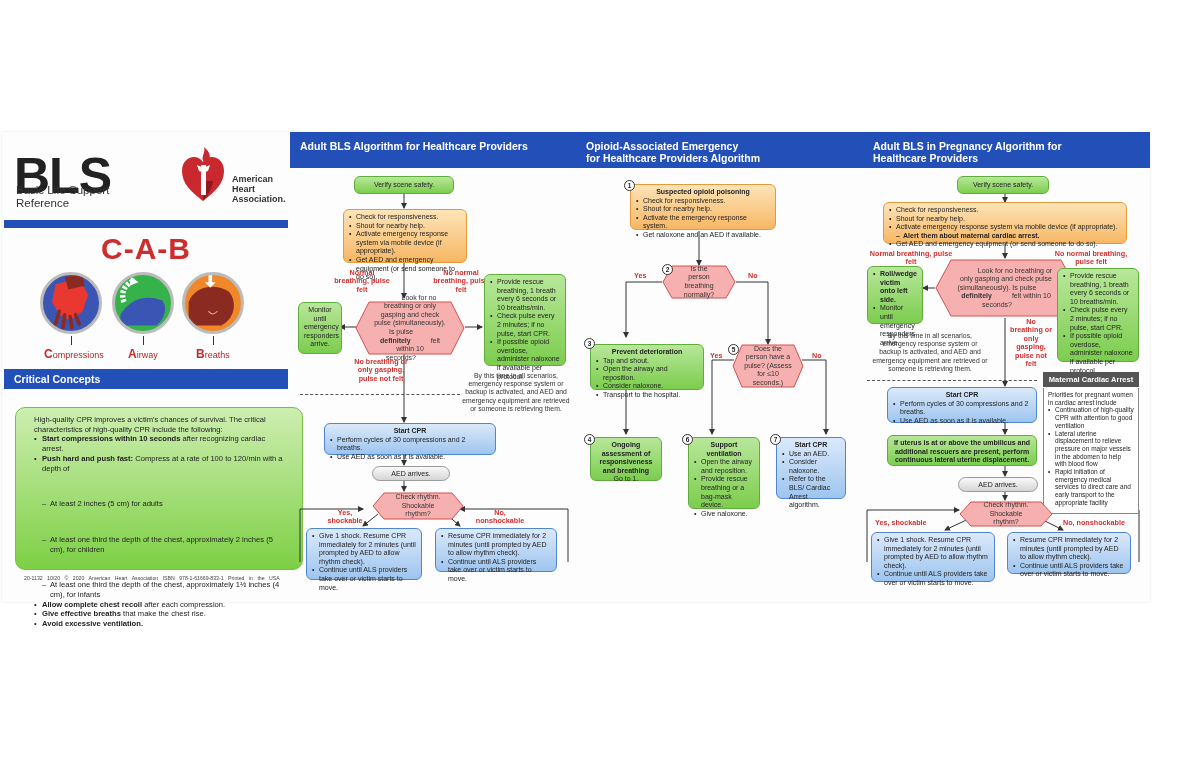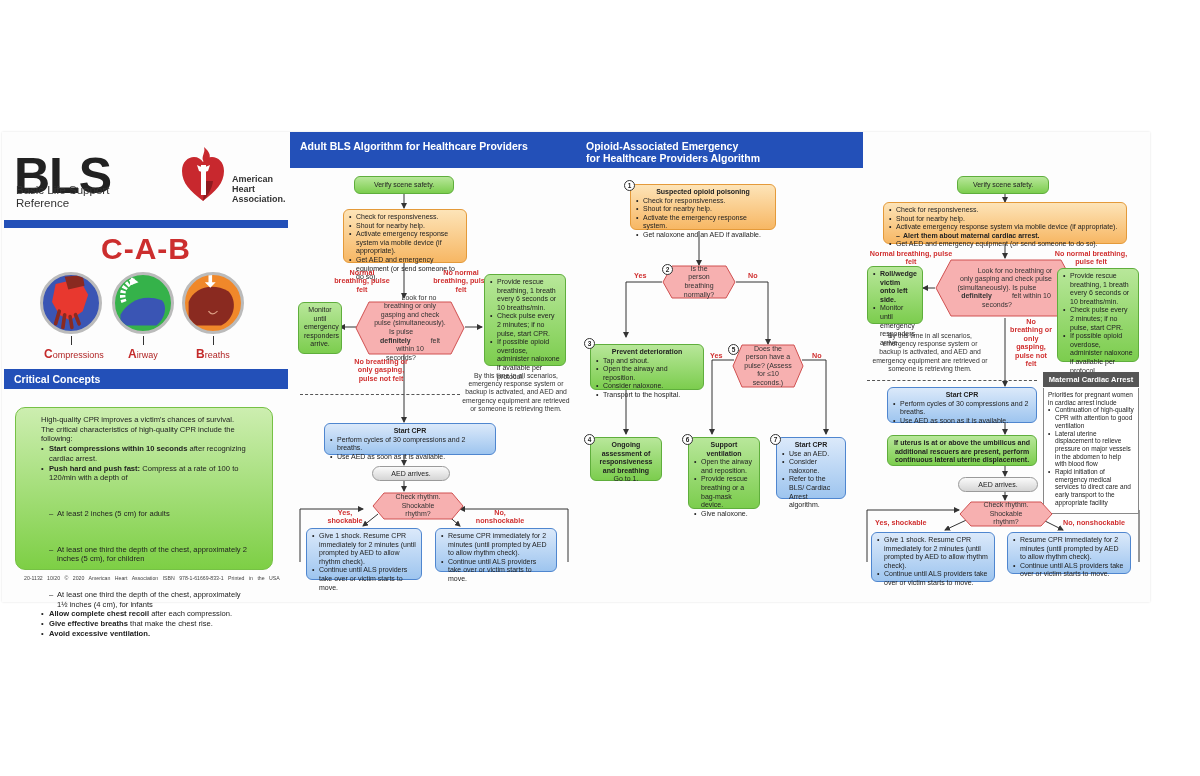--- a/index.html
+++ b/index.html
@@ -45,21 +45,21 @@
   .bls-sub { position: absolute; left: 14px; top: 52px; font-size: 11.5px; line-height: 13px; color: #333; }
   .aha-logo { position: absolute; left: 178px; top: 15px; width: 46px; height: 56px; }
   .aha-text { position: absolute; left: 230px; top: 42px; font-size: 9px; line-height: 10px; color: #333; font-weight: bold; }
   .blue-rule { position: absolute; left: 2px; right: 2px; top: 88px; height: 8px; background: #2350b8; }
   .cab { position: absolute; left: 0; right: 0; top: 100px; text-align: center; font-size: 30px; font-weight: bold; color: #cc2e2e; letter-spacing: 1px; }
   .cab-icon { position: absolute; top: 140px; width: 62px; height: 62px; border-radius: 50%; border: 3px solid #bbb; overflow: hidden; }
   .cab-label { position: absolute; top: 215px; font-size: 9px; color: #b02525; }
   .cab-label b { font-size: 12px; color: #c42a2a; }
   .cab-tick { position: absolute; top: 204px; width: 1px; height: 9px; background: #333; }
   .cc-bar { position: absolute; left: 2px; right: 2px; top: 237px; height: 20px; background: #2350b8; color: #fff; font-weight: bold; font-size: 10.5px; padding: 4px 10px; }
-  .cc-box { position: absolute; left: 13px; top: 275px; width: 258px; height: 163px; border-radius: 10px; background: linear-gradient(#cdeeb0, #7dcf45); border: 1px solid #76c145; font-size: 7.6px; line-height: 9.7px; padding: 7px 25px; }
+  .cc-box { position: absolute; left: 13px; top: 275px; width: 288px; height: 163px; border-radius: 10px; background: linear-gradient(#cdeeb0, #7dcf45); border: 1px solid #76c145; font-size: 7.6px; line-height: 9.7px; padding: 7px 18px; }
   .cc-box ul { list-style: none; }
   .cc-box li { padding-left: 8px; position: relative; }
   .cc-box li::before { content: "•"; position: absolute; left: 0; }
   .cc-box li.sub { padding-left: 16px; margin-top: 26px; }
   .cc-box li.sub::before { content: "–"; left: 8px; }
   .footer { position: absolute; left: 22px; top: 443px; font-size: 5.2px; color: #444; word-spacing: 3px; }
 
   .mca-head { position: absolute; background: #555; color: #fff; font-weight: bold; font-size: 7.5px; text-align: center; padding: 3px 4px; }
   .mca-body { position: absolute; border: 1px solid #888; border-top: none; background: #fff; font-size: 6.5px; line-height: 7.7px; padding: 3px 4px; }
   .mca-body ul { list-style: none; }
@@ -294,20 +294,24 @@
       <span class="bt">Start CPR</span>
       <ul>
           <li>Use an AED.</li>
           <li>Consider naloxone.</li>
           <li>Refer to the BLS/ Cardiac Arrest algorithm.</li>
         </ul>
     </div>
   </section>
 
   <section class="panel p4">
+    <div class="head-bar">
+      <div>Adult BLS in Pregnancy Algorithm for</div>
+      <div>Healthcare Providers</div>
+    </div>
     <svg class="lines" viewBox="0 0 287 470">
       <defs>
           <marker id="ah4" markerWidth="6" markerHeight="6" refX="5" refY="3" orient="auto">
             <path d="M0,0 L6,3 L0,6 Z" fill="#333"></path>
           </marker>
         </defs>
       <g stroke="#333" stroke-width="1" fill="none">
         <line x1="142" y1="62" x2="142" y2="70" marker-end="url(#ah4)"></line>
         <line x1="142" y1="112" x2="142" y2="126" marker-end="url(#ah4)"></line>
         <line x1="72" y1="156" x2="60" y2="156" marker-end="url(#ah4)"></line>

